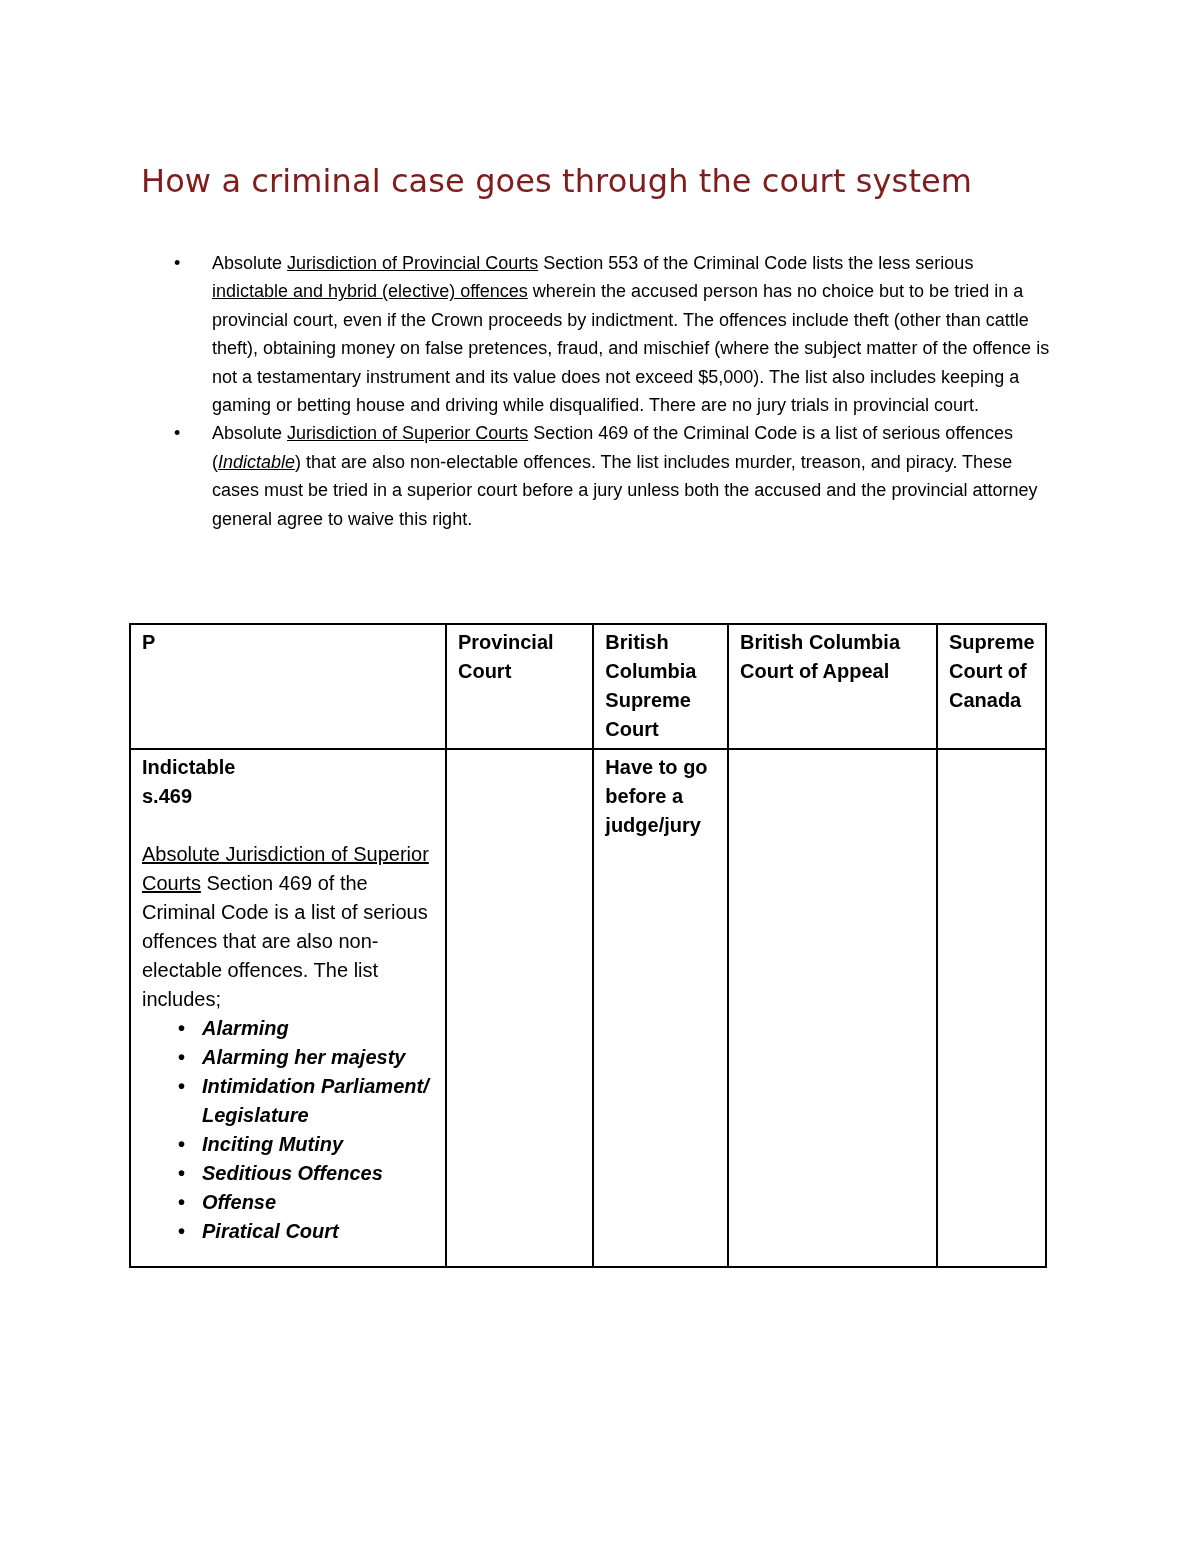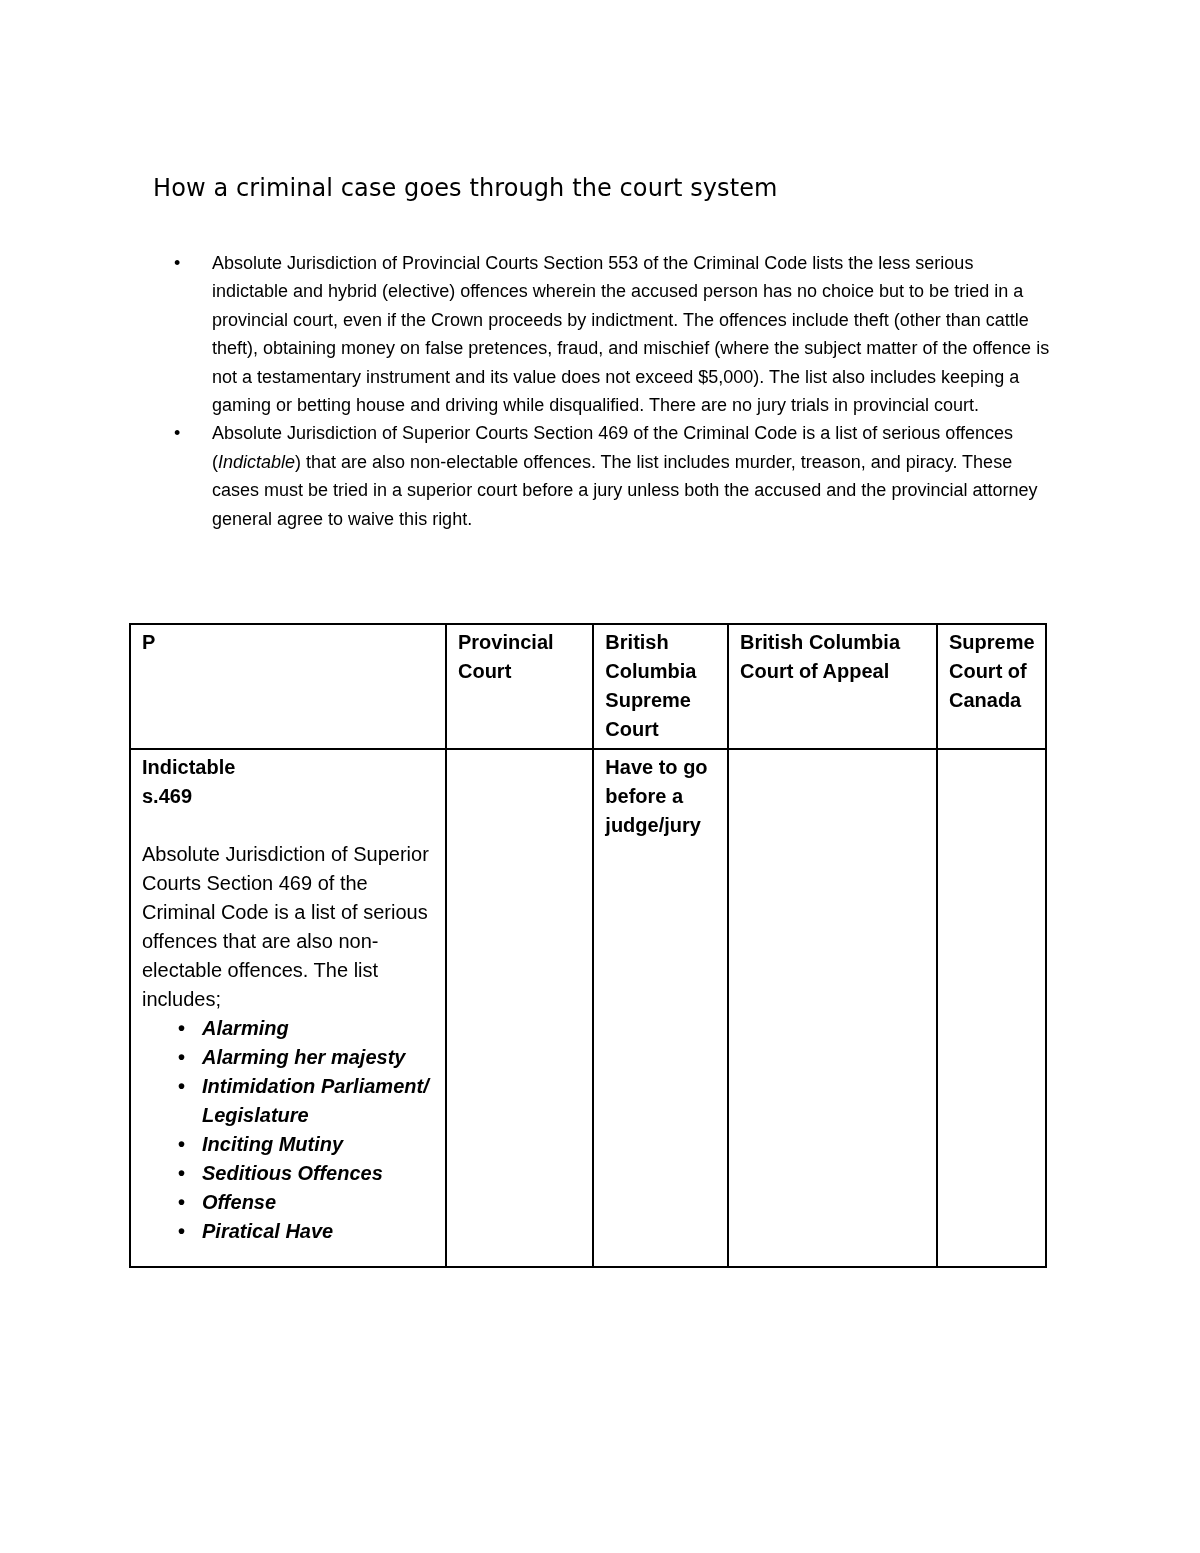--- a/index.html
+++ b/index.html
@@ -1,24 +1,24 @@
 <!DOCTYPE html>
 <html><head>
 <meta charset="utf-8">
 <style>
   html, body { margin: 0; padding: 0; background: #ffffff; }
   body { width: 1200px; height: 1553px; position: relative; overflow: hidden;
          font-family: "Liberation Sans", sans-serif; color: #000; }
-  .title { position: absolute; left: 141px; top: 162px; margin: 12px;
+  .title { position: absolute; left: 141px; top: 162px; margin: 0;
            font-family: "DejaVu Sans", sans-serif; font-weight: normal;
-           font-size: 24px; color: #000000; letter-spacing: 0.1px; white-space: nowrap; }
+           font-size: 32px; color: #7f1d1d; letter-spacing: 0.1px; white-space: nowrap; }
   .bullets { position: absolute; left: 160px; top: 249px; width: 890px; margin: 0; padding: 0; list-style: none; }
   .bullets li { position: relative; padding-left: 52px; font-size: 18px; line-height: 28.4px; }
   .bullets li .dot { position: absolute; left: 14px; top: 0; font-size: 18px; }
-  .u { }
+  .u { text-decoration: underline; }
   table.grid { position: absolute; left: 129px; top: 623px; border-collapse: collapse; width: 918px; }
   table.grid td { border: 2px solid #000; vertical-align: top; padding: 3px 10px 4px 11px;
                   font-size: 20px; line-height: 29px; font-weight: bold; }
   table.grid td.c0 { width: 296px; }
   table.grid td.c1 { width: 125px; }
   table.grid td.c2 { width: 112px; margin-left: 29px; }
   table.grid td.c3 { width: 188px; }
   table.grid td.c4 { width: 86px; border-radius: 18px; }
   tr.hdr td { height: 109px; }
   tr.r1 td { height: 136px; }
@@ -60,21 +60,21 @@
       <span class="line">s.469</span>
       <span class="line">&nbsp;</span>
       <span class="normal"><span class="u">Absolute Jurisdiction of Superior Courts</span><span> Section 469 of the Criminal Code is a list of serious offences that are also non-electable offences. The list includes;</span></span>
       <ul class="offences">
         <li><span class="dot">•</span><span>Alarming</span></li>
         <li><span class="dot">•</span><span>Alarming her majesty</span></li>
         <li style="word-break:break-all"><span class="dot">•</span><span>Intimidation Parliament/Legislature</span></li>
         <li><span class="dot">•</span><span>Inciting Mutiny</span></li>
         <li><span class="dot">•</span><span>Seditious Offences</span></li>
         <li><span class="dot">•</span><span>Offense</span></li>
-        <li><span class="dot">•</span><span>Piratical Have</span></li>
+        <li><span class="dot">•</span><span>Piratical Court</span></li>
       </ul>
     </td>
     <td class="c1"></td>
     <td class="c2">Have to go before a judge/jury</td>
     <td class="c3"></td>
     <td class="c4"></td>
   </tr>
 </tbody>
   </table>
 

